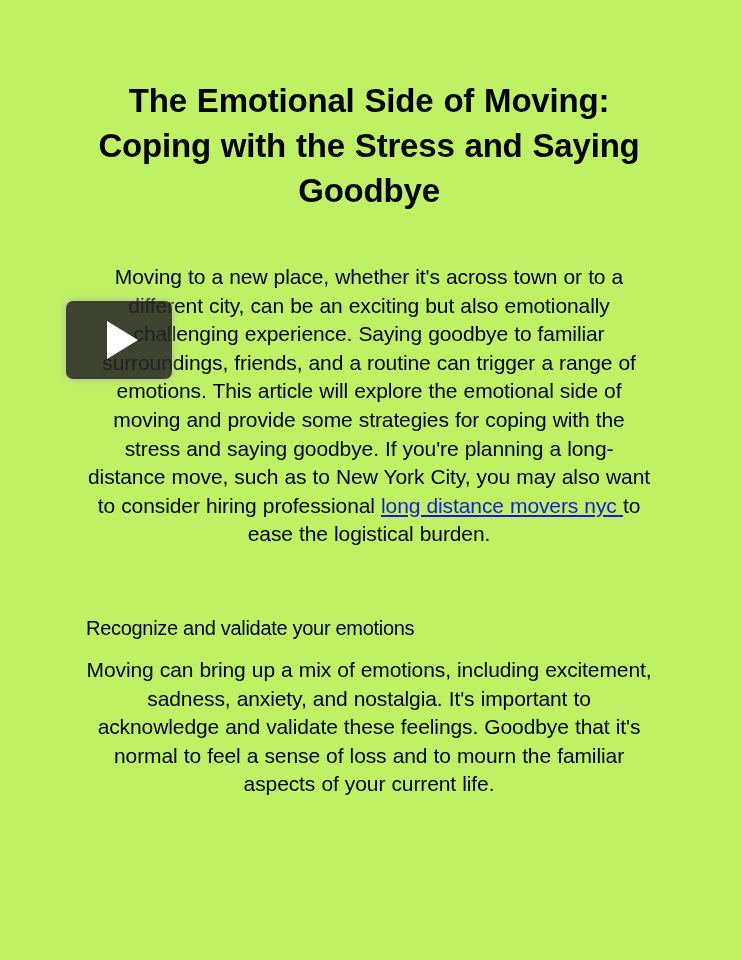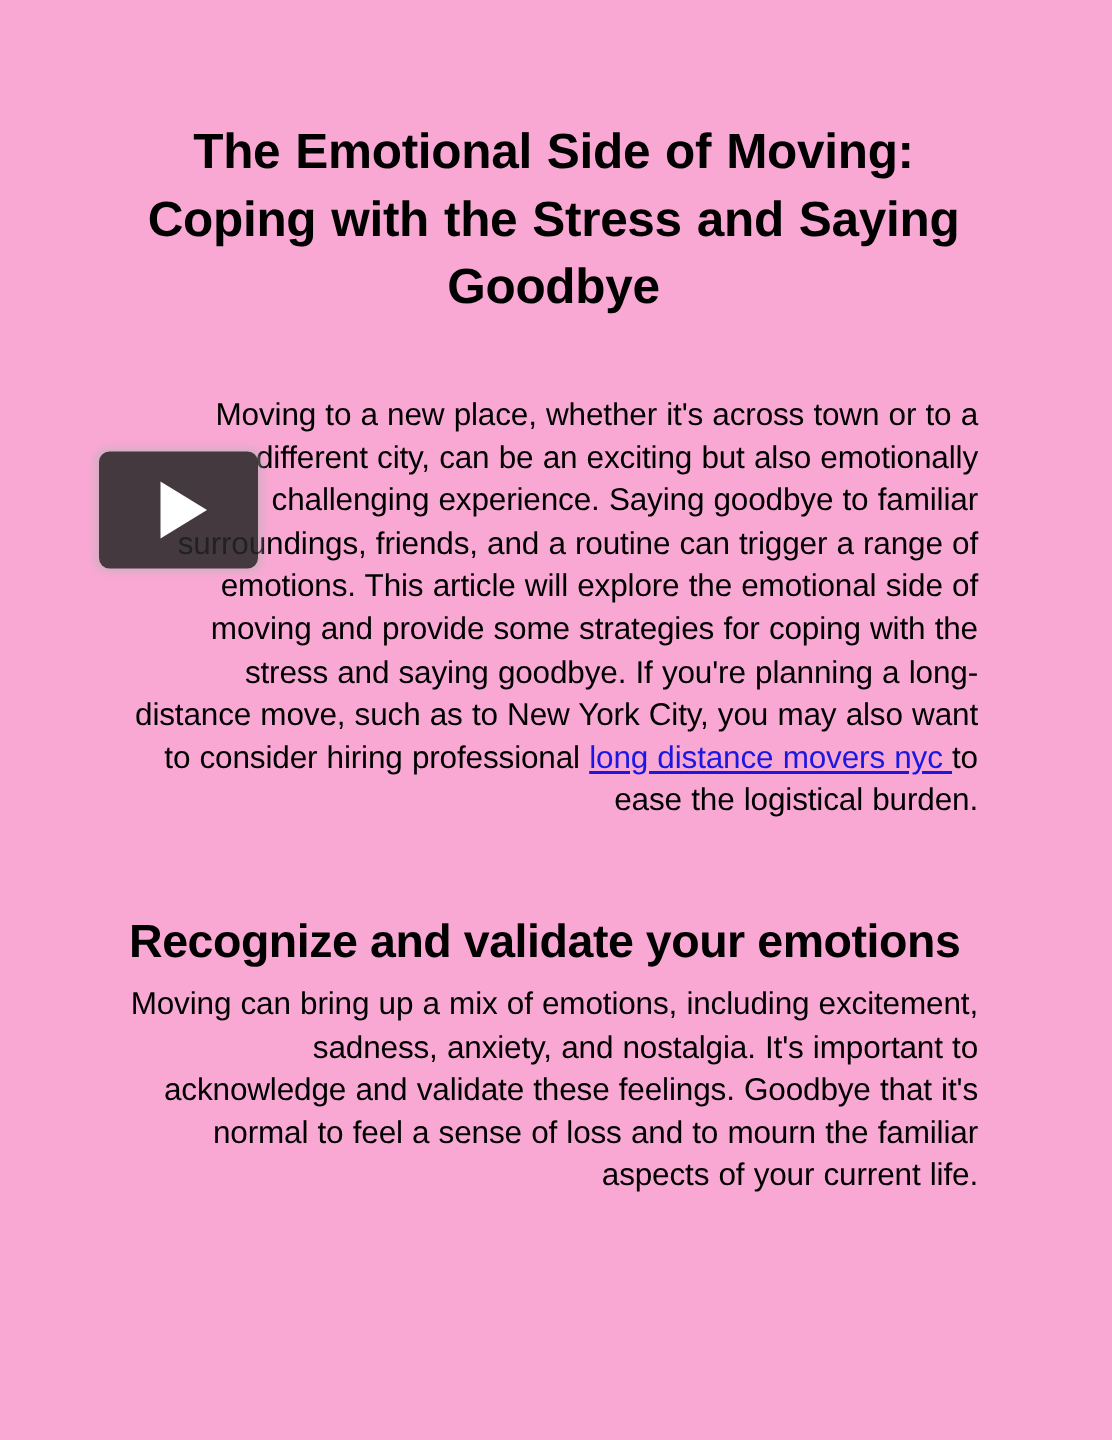--- a/index.html
+++ b/index.html
@@ -14,21 +14,21 @@
     overflow: hidden;
     font-family: "Liberation Sans", sans-serif;
     color: #000000;
     -webkit-font-smoothing: antialiased;
   }
 
   .page {
     position: relative;
     width: 741px;
     height: 960px;
-    background: #f9a8d4;
+    background: #bef264;
     box-sizing: border-box;
   }
 
   .content {
     position: absolute;
     left: 86px;
     top: 0;
     width: 566px;
   }
 
@@ -44,21 +44,21 @@
     color: #000000;
     word-spacing: 1px;
   }
 
   
   .body-para {
     margin: 0;
     font-size: 21px;
     line-height: 28.6px;
     color: #000000;
-    text-align: right;
+    text-align: center;
     letter-spacing: -0.1px;
     word-spacing: 0.4px;
   }
 
   .para-intro {
     margin-top: 50px;
   }
 
   .para-emotions {
     margin-top: 12px;
@@ -68,23 +68,23 @@
     color: #1a18e0;
     text-decoration: underline;
     text-underline-offset: 2px;
     cursor: pointer;
   }
 
   
   .section-heading {
     margin: 0;
     padding-top: 63px;
-    font-size: 31px;
+    font-size: 20px;
     line-height: 32px;
-    font-weight: bold;
+    font-weight: normal;
     letter-spacing: -0.3px;
     color: #000000;
   }
 
   
   .play-overlay {
     position: absolute;
     left: 66px;
     top: 301px;
     width: 106px;

